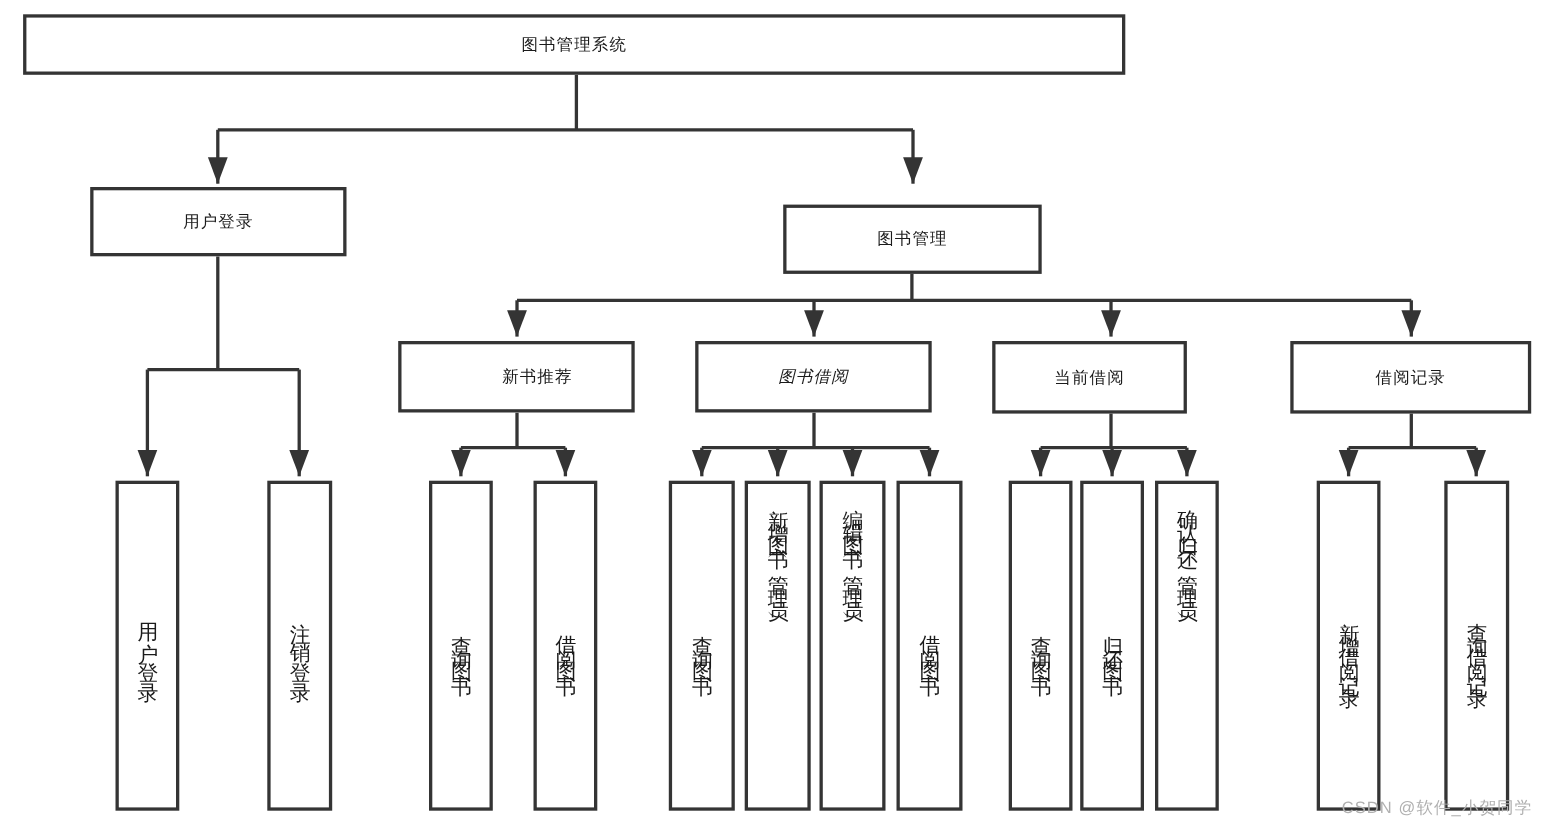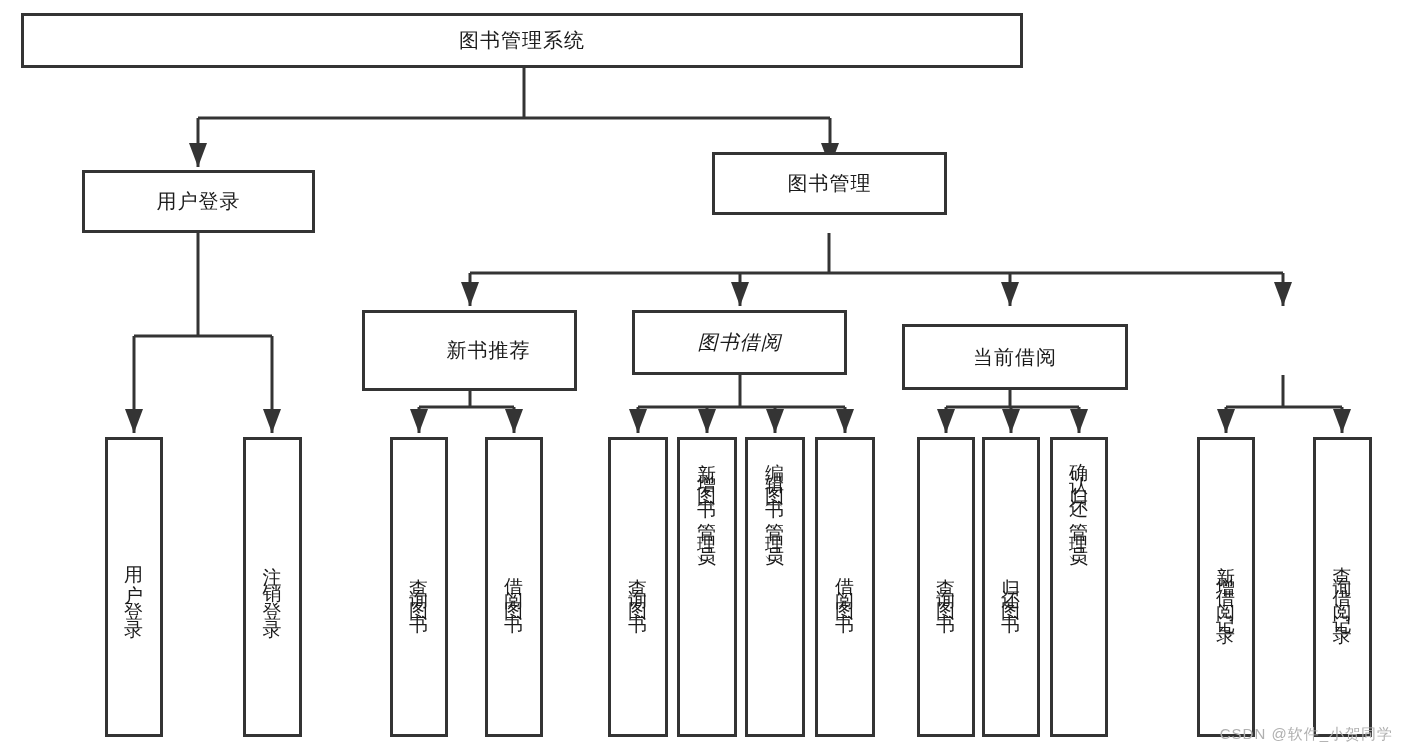--- a/index.html
+++ b/index.html
@@ -13,39 +13,39 @@
   .node{
     position:absolute;
     box-sizing:border-box;
     border:3px solid #343434;
     background:#ffffff;
     color:#1b1b1b;
     display:flex;
     align-items:center;
     justify-content:center;
     text-align:center;
-    font-size:20px;
+    font-size:15px;
     letter-spacing:1px;
   }
   .leaf{
     writing-mode:vertical-rl;
     text-orientation:mixed;
     font-size:19px;
     letter-spacing:12px;
     line-height:1;
   }
   .leaf.wide-space{letter-spacing:18px;}
   .leaf.from-top{justify-content:flex-start;padding-top:8px;}
   
   .n-root{left:21px;top:13px;width:1002px;height:55px;}
   .n-l2a{left:82px;top:170px;width:233px;height:63px;}
-  .n-l2b{left:712px;top:152px;width:235px;height:63px;}
-  .n-l3a{left:362px;top:310px;width:215px;height:81px;padding-left:38px;}
+  .n-l2b{left:712px;top:186px;width:235px;height:63px;}
+  .n-l3a{left:362px;top:310px;width:215px;height:65px;padding-left:38px;}
   .n-l3b{left:632px;top:310px;width:215px;height:65px;font-style:italic;}
-  .n-l3c{left:902px;top:324px;width:226px;height:66px;}
+  .n-l3c{left:902px;top:310px;width:177px;height:66px;}
   .n-l3d{left:1173px;top:310px;width:219px;height:66px;}
   .g1a{left:105px;top:437px;width:58px;height:300px;}
   .g1b{left:243px;top:437px;width:59px;height:300px;}
   .g2a{left:390px;top:437px;width:58px;height:300px;}
   .g2b{left:485px;top:437px;width:58px;height:300px;}
   .g3a{left:608px;top:437px;width:60px;height:300px;}
   .g3b{left:677px;top:437px;width:60px;height:300px;}
   .g3c{left:745px;top:437px;width:60px;height:300px;}
   .g3d{left:815px;top:437px;width:60px;height:300px;}
   .g4a{left:917px;top:437px;width:58px;height:300px;}
@@ -122,20 +122,21 @@
   </svg>
 
   <div class="node n-root">图书管理系统</div>
 
   <div class="node n-l2a">用户登录</div>
   <div class="node n-l2b">图书管理</div>
 
   <div class="node n-l3a">新书推荐</div>
   <div class="node n-l3b">图书借阅</div>
   <div class="node n-l3c">当前借阅</div>
+  <div class="node n-l3d">借阅记录</div>
 
   <div class="node leaf wide-space g1a">用户登录</div>
   <div class="node leaf wide-space g1b">注销登录</div>
 
   <div class="node leaf g2a">查询图书</div>
   <div class="node leaf g2b">借阅图书</div>
 
   <div class="node leaf g3a">查询图书</div>
   <div class="node leaf from-top g3b">新增图书（管理员）</div>
   <div class="node leaf from-top g3c">编辑图书（管理员）</div>

